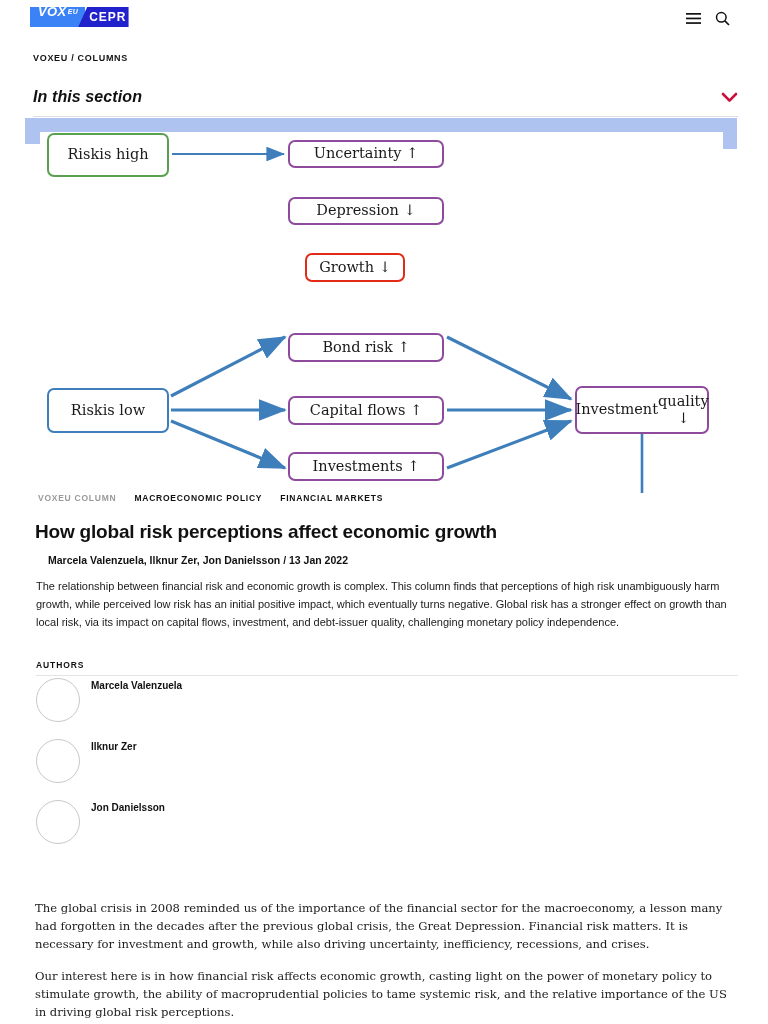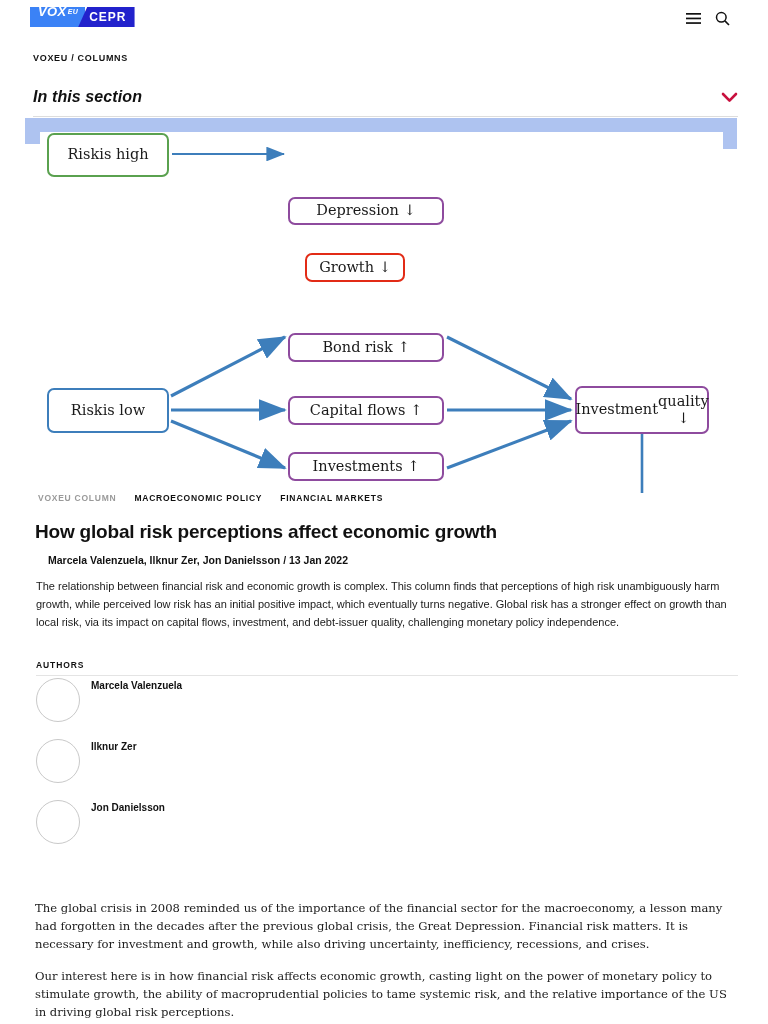--- a/index.html
+++ b/index.html
@@ -51,21 +51,21 @@
     vertical-align: super;
     margin-left: 1px;
     line-height: 1;
   }
   .logo-cepr {
     background: #2222cc;
     color: #ffffff;
     font-weight: 800;
     font-size: 12px;
     letter-spacing: 1px;
-    padding: 0 8px 0 11px;
+    padding: 0 2px 0 11px;
     display: flex;
     align-items: center;
     line-height: 1;
     margin-left: -7px;
     clip-path: polygon(9px 0, 100% 0, 100% 100%, 0 100%);
   }
 
   .header-icons {
     position: absolute;
     right: 38px; top: 10px;
@@ -317,20 +317,23 @@
       <line x1="447" y1="350" x2="571" y2="303" stroke="#3d7ebb" stroke-width="3.1" marker-end="url(#ah)"></line>
 
       <line x1="642" y1="316" x2="642" y2="387" stroke="#3d7ebb" stroke-width="2.6"></line>
     </svg>
 
     <div class="nodebox green" style="left:47px; top:15px; width:122px; height:44px;">
       <span>Risk</span>
       <span>is high</span>
     </div>
 
+    <div class="nodebox purple" style="left:288px; top:22px; width:156px; height:28px;">
+      <span>Uncertainty ↑</span>
+    </div>
 
     <div class="nodebox purple" style="left:288px; top:79px; width:156px; height:28px;">
       <span>Depression ↓</span>
     </div>
 
     <div class="nodebox red" style="left:305px; top:135px; width:100px; height:29px;">
       <span>Growth ↓</span>
     </div>
 
     <div class="nodebox purple" style="left:288px; top:215px; width:156px; height:29px;">

